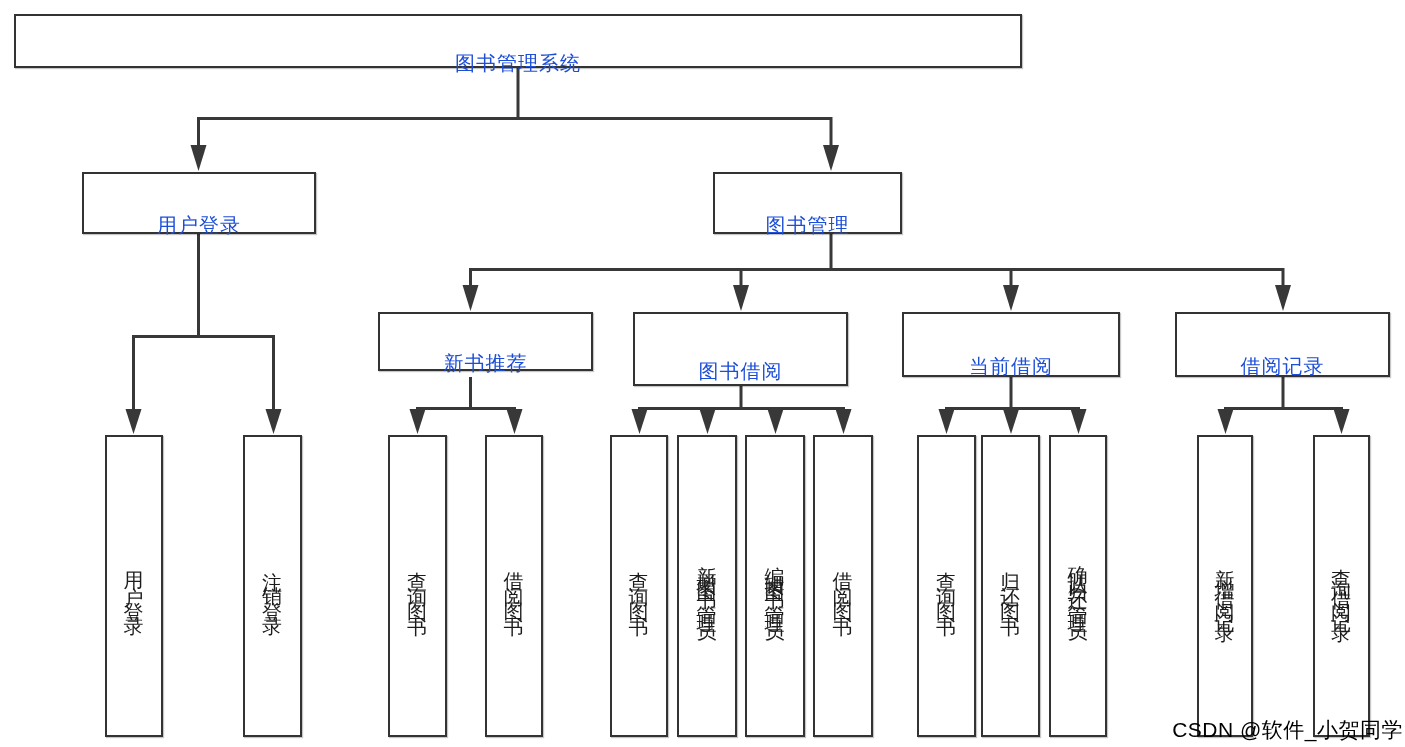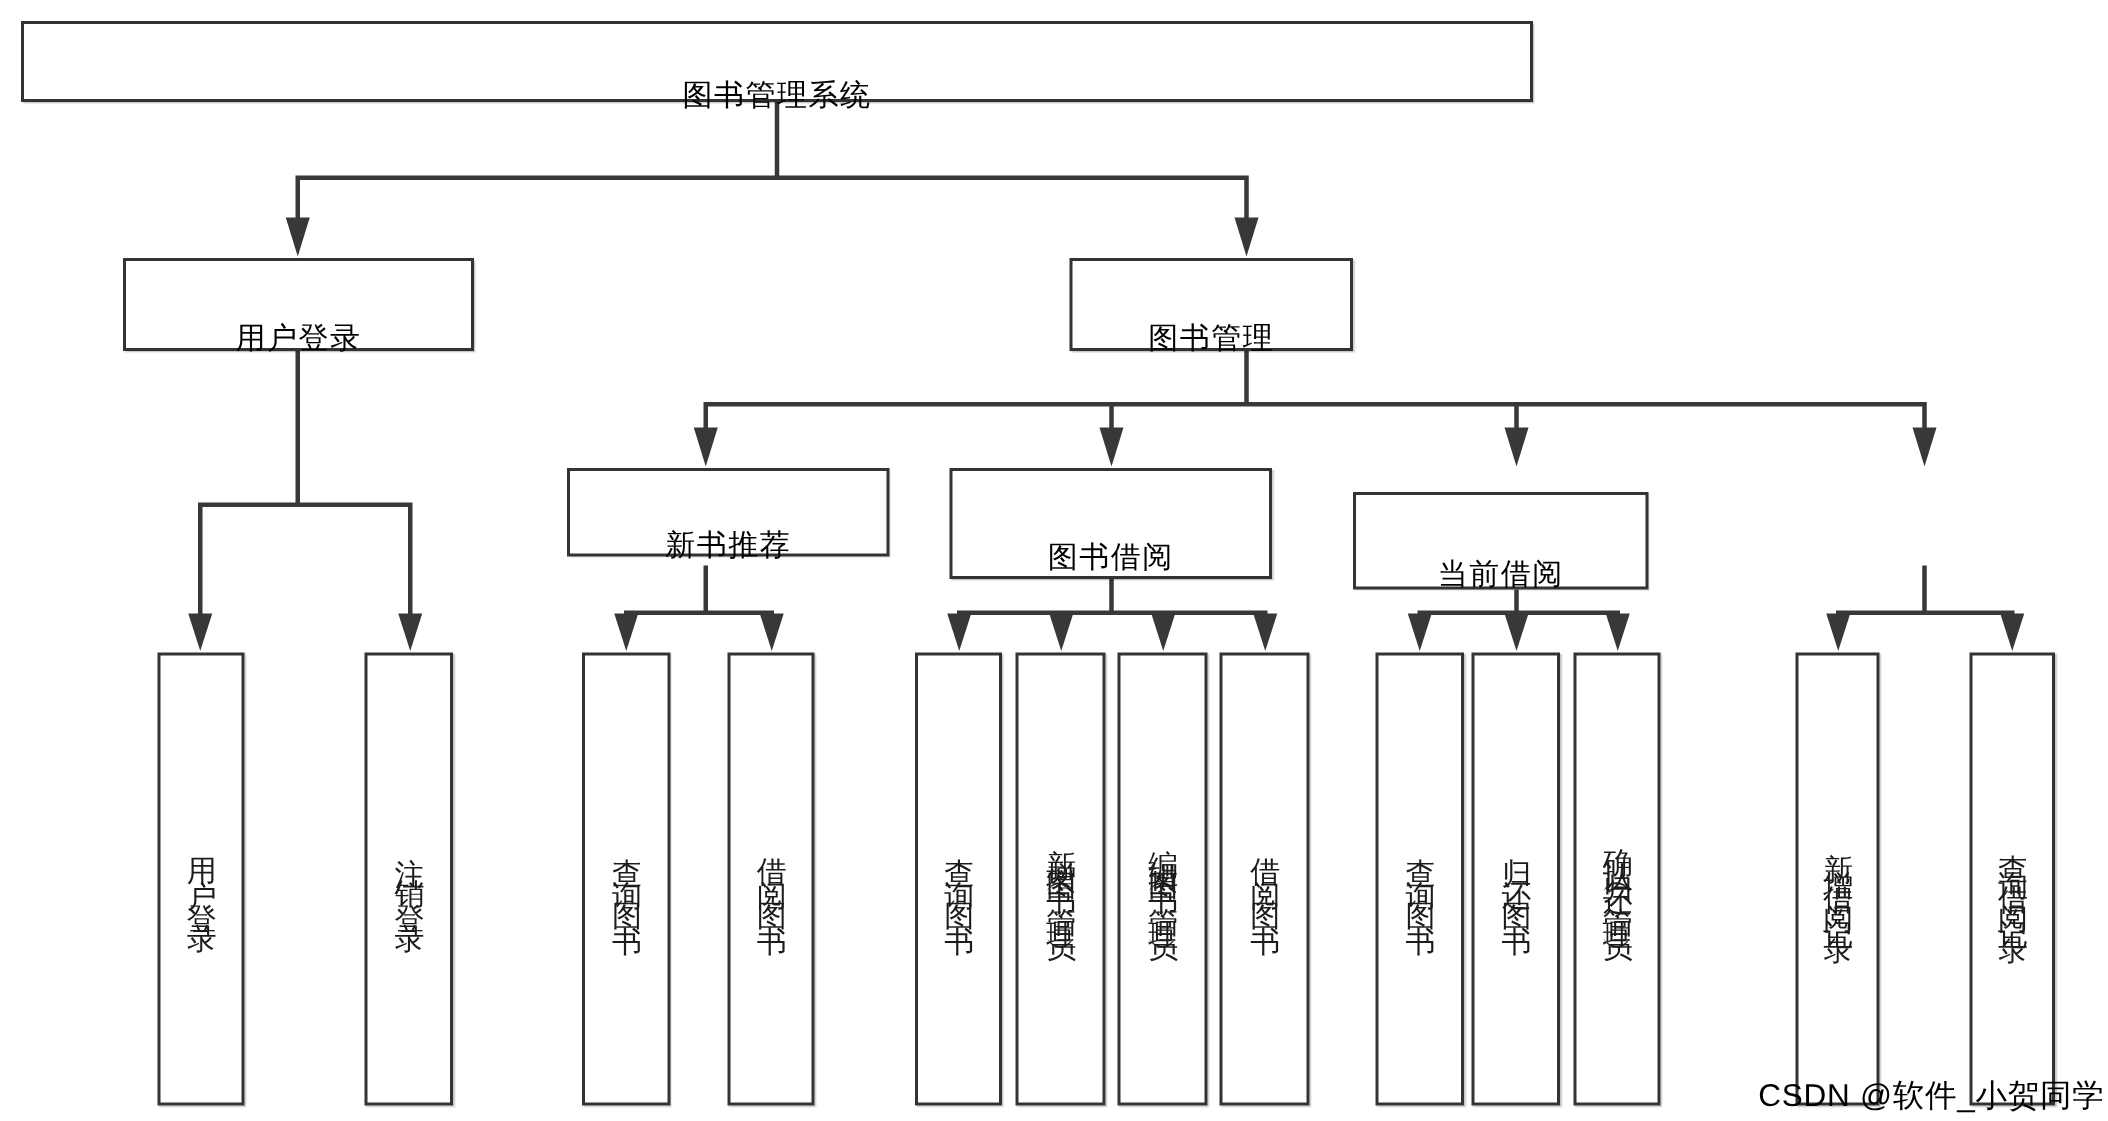--- a/index.html
+++ b/index.html
@@ -13,21 +13,21 @@
   .edges{position:absolute;left:0;top:0;width:1405px;height:747px;}
   .box{
     position:absolute;
     box-sizing:border-box;
     background:#ffffff;
     border:2px solid #333333;
     display:flex;align-items:center;justify-content:center;
     box-shadow:1px 1px 1px rgba(0,0,0,0.22);
   }
   .hlabel{
-    font-size:20px;color:#000000;letter-spacing:1px;white-space:nowrap;margin-top:44px;
+    font-size:20px;color:#1d4ed8;letter-spacing:1px;white-space:nowrap;margin-top:44px;
   }
   .vtext{
     writing-mode:vertical-rl;
     text-orientation:mixed;
     font-size:20px;color:#1c1c1c;line-height:1;
   }
   .len4{letter-spacing:15px;}
   .len6{letter-spacing:11px;}
   .len9{letter-spacing:8px;}
   .watermark{
@@ -84,22 +84,25 @@
   <div class="box" style="left:713px;top:172px;width:189px;height:62px">
     <span class="hlabel">图书管理</span>
   </div>
 
   <div class="box" style="left:378px;top:312px;width:215px;height:59px">
     <span class="hlabel">新书推荐</span>
   </div>
   <div class="box" style="left:633px;top:312px;width:215px;height:74px">
     <span class="hlabel">图书借阅</span>
   </div>
-  <div class="box" style="left:902px;top:328px;width:197px;height:65px">
+  <div class="box" style="left:902px;top:312px;width:218px;height:65px">
     <span class="hlabel">当前借阅</span>
+  </div>
+  <div class="box" style="left:1175px;top:312px;width:215px;height:65px">
+    <span class="hlabel">借阅记录</span>
   </div>
 
   <div class="box" style="left:105px;top:435px;width:58px;height:302px">
     <span class="vtext len4">用户登录</span>
   </div>
   <div class="box" style="left:243px;top:435px;width:59px;height:302px">
     <span class="vtext len4">注销登录</span>
   </div>
 
   <div class="box" style="left:388px;top:435px;width:59px;height:302px">

